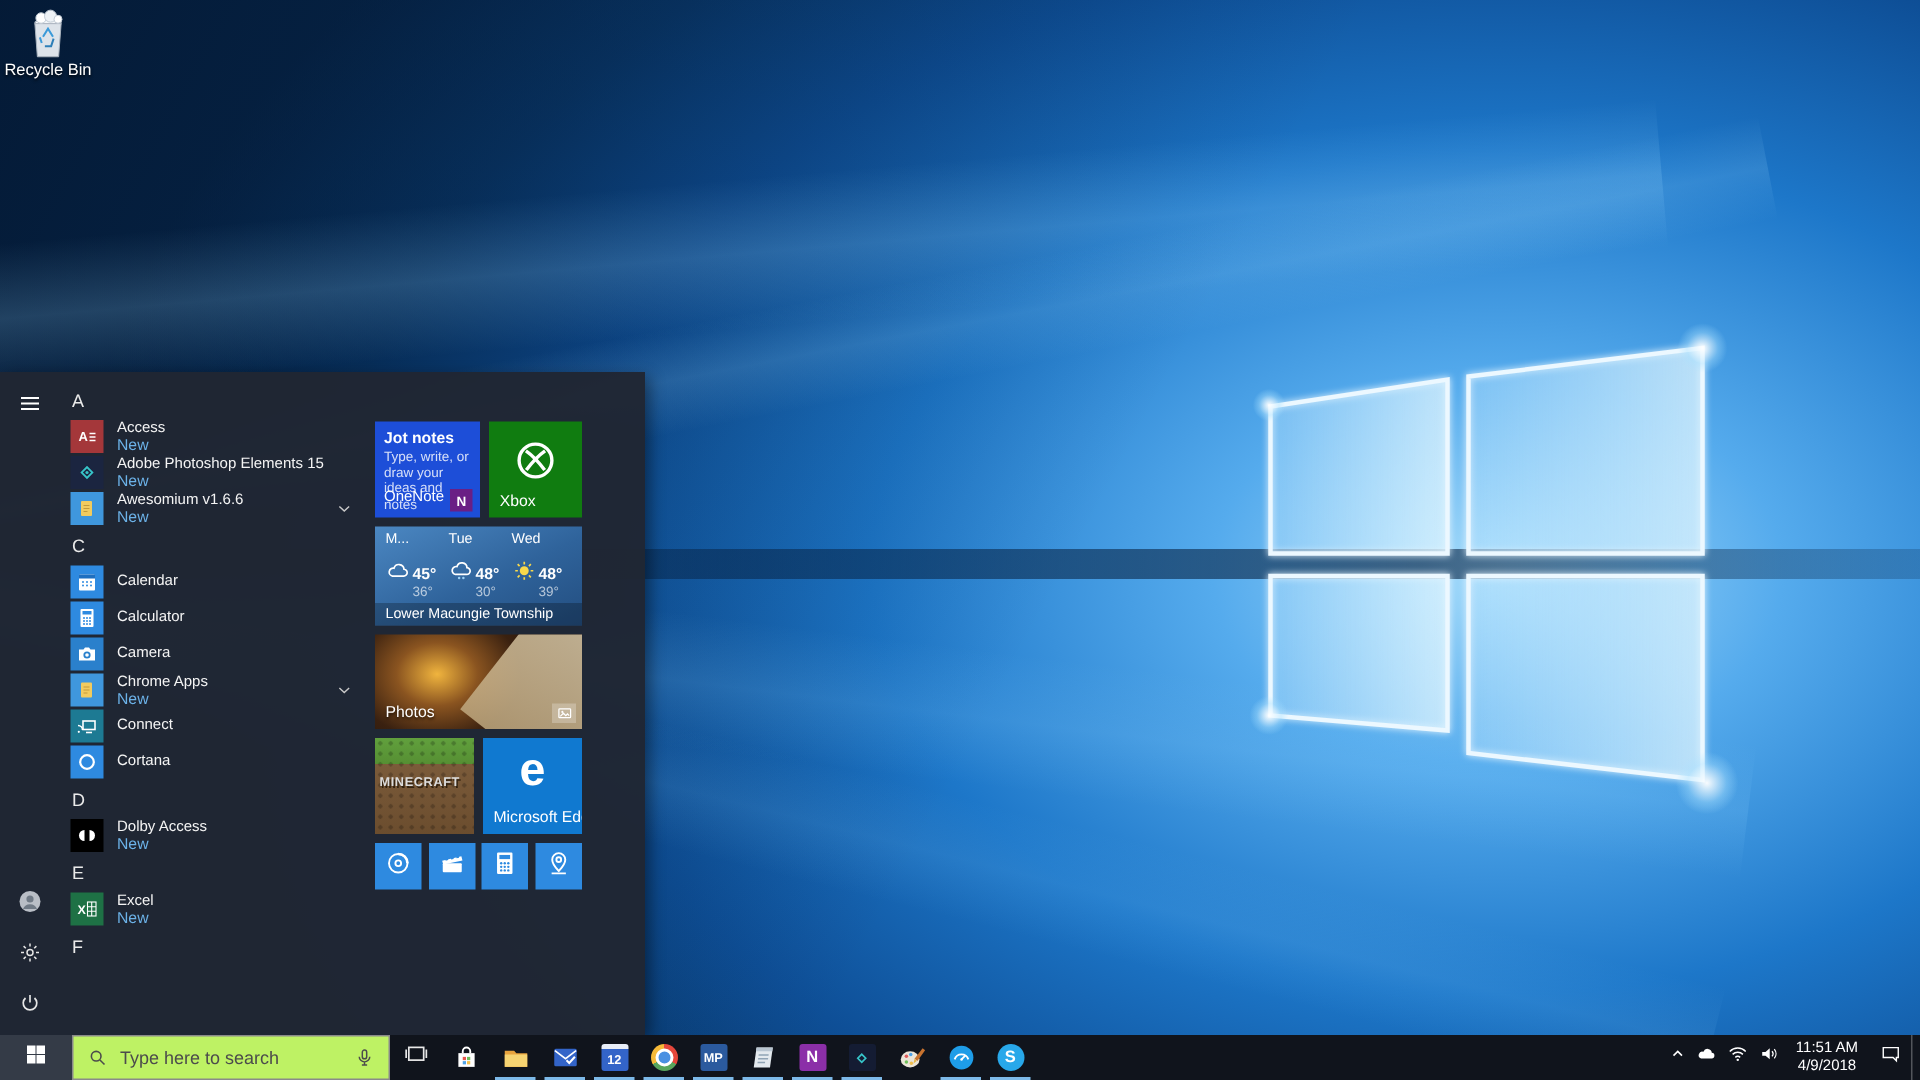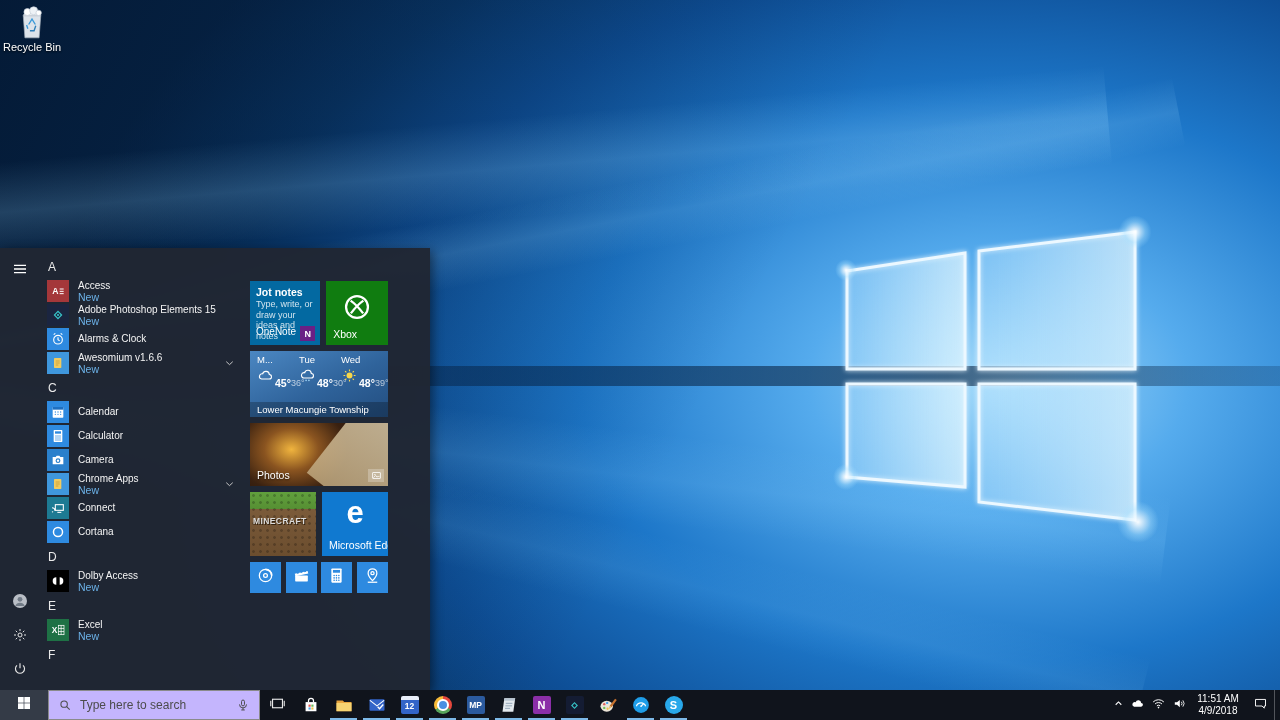--- a/index.html
+++ b/index.html
@@ -44,36 +44,36 @@
   .app-new{font-size:10.5px;line-height:11px;}
   .chev{position:absolute;right:12px;top:50%;transform:translateY(-50%);width:13px;height:13px;}
   .chev svg{width:13px;height:13px;display:block;}
   
   #tile-area{position:absolute;left:250px;top:33px;width:138px;display:flex;flex-direction:column;gap:6px;}
   .trow{display:flex;gap:6px;}
   .tile{position:relative;color:#fff;box-sizing:border-box;cursor:pointer;overflow:hidden;}
   .tile-label{position:absolute;left:7px;bottom:5px;font-size:10.5px;white-space:nowrap;}
   .t-store{width:138px;height:64px;background:#3d9bee;}
   .t-store .cicon{position:absolute;left:50%;top:7px;transform:translateX(-50%);width:30px;height:30px;}
-  .t-onenote{width:74px;height:64px;background:#0369a1;padding:5px 6px;}
+  .t-onenote{width:74px;height:64px;background:#1d4ed8;padding:5px 6px;}
   .on-title{font-size:10.5px;font-weight:bold;line-height:12px;}
   .on-body{font-size:9px;line-height:10.5px;color:rgba(255,255,255,.82);margin-top:1px;}
   .on-foot{position:absolute;left:6px;right:5px;bottom:4px;display:flex;align-items:flex-start;justify-content:space-between;}
   .on-foot .lbl{font-size:10px;}
   .txticon{display:inline-flex;align-items:center;justify-content:center;width:15px;height:15px;
            color:#fff;font-size:9px;font-weight:bold;}
   .t-xbox{width:66px;height:64px;background:#107c10;}
   .t-xbox .cicon{position:absolute;left:50%;top:10px;transform:translateX(-50%);width:32px;height:32px;}
   .t-weather{width:138px;height:66px;background:linear-gradient(155deg,#4b87c2 0%,#2f639b 55%,#234e80 100%);}
   #weather-days{display:flex;justify-content:space-between;padding:3px 7px 0 7px;}
   .wx-col{display:flex;flex-direction:column;width:40px;}
   .wx-day{font-size:9.5px;line-height:12px;}
   .wx-main{display:flex;align-items:center;gap:1px;}
   .wx-main svg{width:17px;height:17px;flex:none;}
-  .wx-t{display:flex;flex-direction:row;margin-top:12px;}
+  .wx-t{display:flex;flex-direction:column;margin-top:12px;}
   .wx-hi{font-size:10.5px;font-weight:bold;line-height:11px;}
   .wx-lo{font-size:9px;color:rgba(255,255,255,.65);line-height:10px;}
   .wx-loc{position:absolute;left:0;right:0;bottom:0;height:15px;background:rgba(0,0,0,.25);
           font-size:9.5px;display:flex;align-items:center;padding-left:7px;}
   .t-photos{width:138px;height:63px;
      background:radial-gradient(90px 70px at 30% 42%, #f0b43e 0%, #8a5420 30%, #3a2110 62%, #241206 100%);}
   .t-photos .paper{position:absolute;right:-18px;top:-6px;width:80px;height:90px;transform:rotate(38deg);
      background:linear-gradient(#d9c9a8,#bfa87f);opacity:.85;}
   .t-photos .tile-label{text-shadow:0 1px 2px rgba(0,0,0,.7);}
   .ph-ic{position:absolute;right:4px;bottom:4px;width:16px;height:13px;background:rgba(255,255,255,.25);
@@ -88,21 +88,21 @@
   .t-edge{width:66px;height:64px;background:#1079d0;}
   .edge-e{position:absolute;left:50%;top:3px;transform:translateX(-50%);font-size:31px;font-weight:bold;line-height:36px;}
   .t-small{width:31px;height:31px;background:#2e8ae0;display:flex;align-items:center;justify-content:center;}
   .t-small svg{width:19px;height:19px;}
   #small-tiles{display:flex;justify-content:space-between;}
   
   #taskbar{position:absolute;left:0;bottom:0;width:1280px;height:30px;background:#10141c;z-index:10;
       display:flex;align-items:stretch;}
   #start-btn{width:48px;flex:none;display:flex;align-items:center;justify-content:center;background:#343b47;cursor:pointer;}
   #start-btn svg{width:16px;height:16px;}
-  #search-box{width:212px;flex:none;background:#c4b5fd;border:1px solid #8a8a8a;box-sizing:border-box;
+  #search-box{width:212px;flex:none;background:#bef264;border:1px solid #8a8a8a;box-sizing:border-box;
       display:flex;align-items:center;padding:0 9px;gap:8px;cursor:text;}
   #search-box .sic{width:14px;height:14px;flex:none;}
   #search-text{flex:1;font-size:12px;color:#4c4c4c;white-space:nowrap;overflow:hidden;}
   #search-box .mic{width:14px;height:14px;flex:none;}
   #taskview-btn{width:34px;flex:none;display:flex;align-items:center;justify-content:center;cursor:pointer;}
   #taskview-btn svg{width:17px;height:17px;}
   #taskbar-apps{display:flex;}
   .tb-app{width:33px;position:relative;display:flex;align-items:center;justify-content:center;cursor:pointer;}
   .tb-app .ic{width:20px;height:20px;display:flex;align-items:center;justify-content:center;}
   .tb-app .ic svg{width:20px;height:20px;}
@@ -224,32 +224,20 @@
         <div class="app-row">
           <span class="app-ic" style="background: rgb(27, 37, 64);">
             <svg viewBox="0 0 24 24">
               <rect x="8.2" y="8.2" width="7.6" height="7.6" transform="rotate(45 12 12)" fill="none" stroke="#37c4c8" stroke-width="1.8"></rect>
               <circle cx="12" cy="12" r="1.6" fill="#37c4c8"></circle>
             </svg>
           </span>
           <span class="app-txt">
             <span class="app-name">Adobe Photoshop Elements 15</span>
             <span class="app-new" style="color: rgb(108, 178, 232);">New</span>
-          </span>
-        </div>
-        <div class="app-row">
-          <span class="app-ic" style="background: rgb(46, 138, 224);">
-            <svg viewBox="0 0 24 24" fill="none" stroke="#fff" stroke-width="1.7">
-              <circle cx="12" cy="13" r="6.5"></circle>
-              <path d="M12 9.5V13l2.5 1.8"></path>
-              <path d="M5.5 5.5L8 3.5M18.5 5.5L16 3.5"></path>
-            </svg>
-          </span>
-          <span class="app-txt">
-            <span class="app-name">Alarms &amp; Clock</span>
           </span>
         </div>
         <div class="app-row">
           <span class="app-ic" style="background: rgb(63, 151, 221);">
             <svg viewBox="0 0 24 24">
               <rect x="6" y="4.5" width="11" height="15" rx="1" fill="#f2cb5e"></rect>
               <path d="M8.5 9h6M8.5 12h6M8.5 15h4" stroke="#c29a3a" stroke-width="1.2"></path>
             </svg>
           </span>
           <span class="app-txt">

